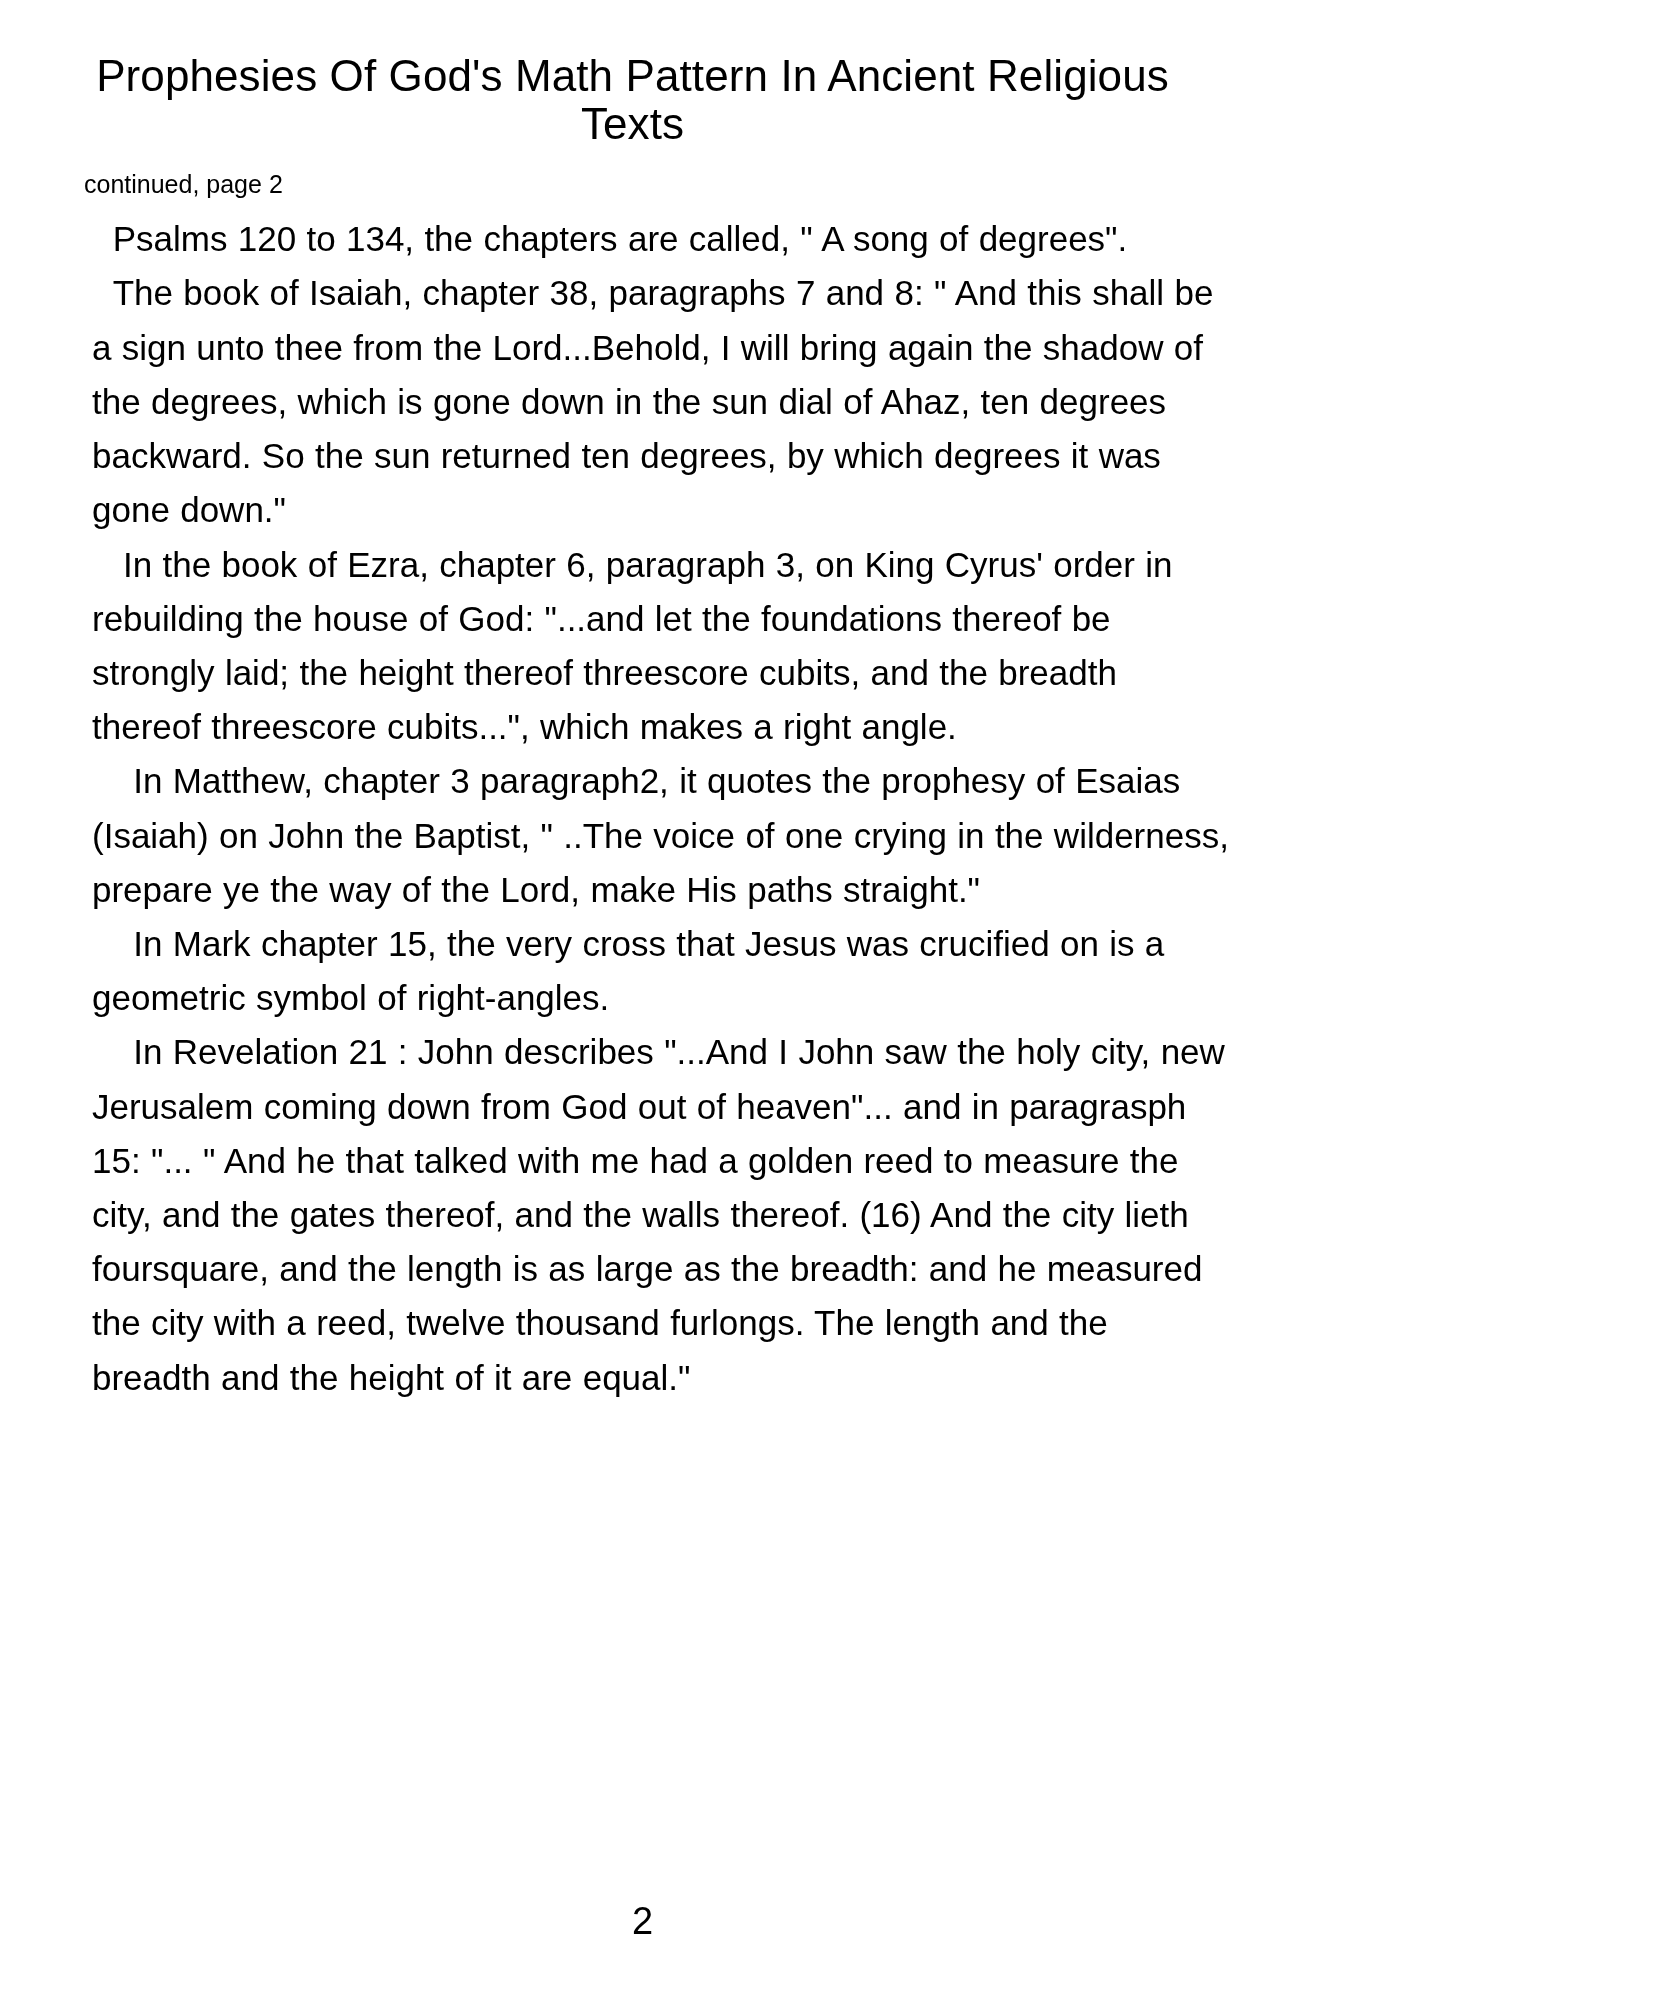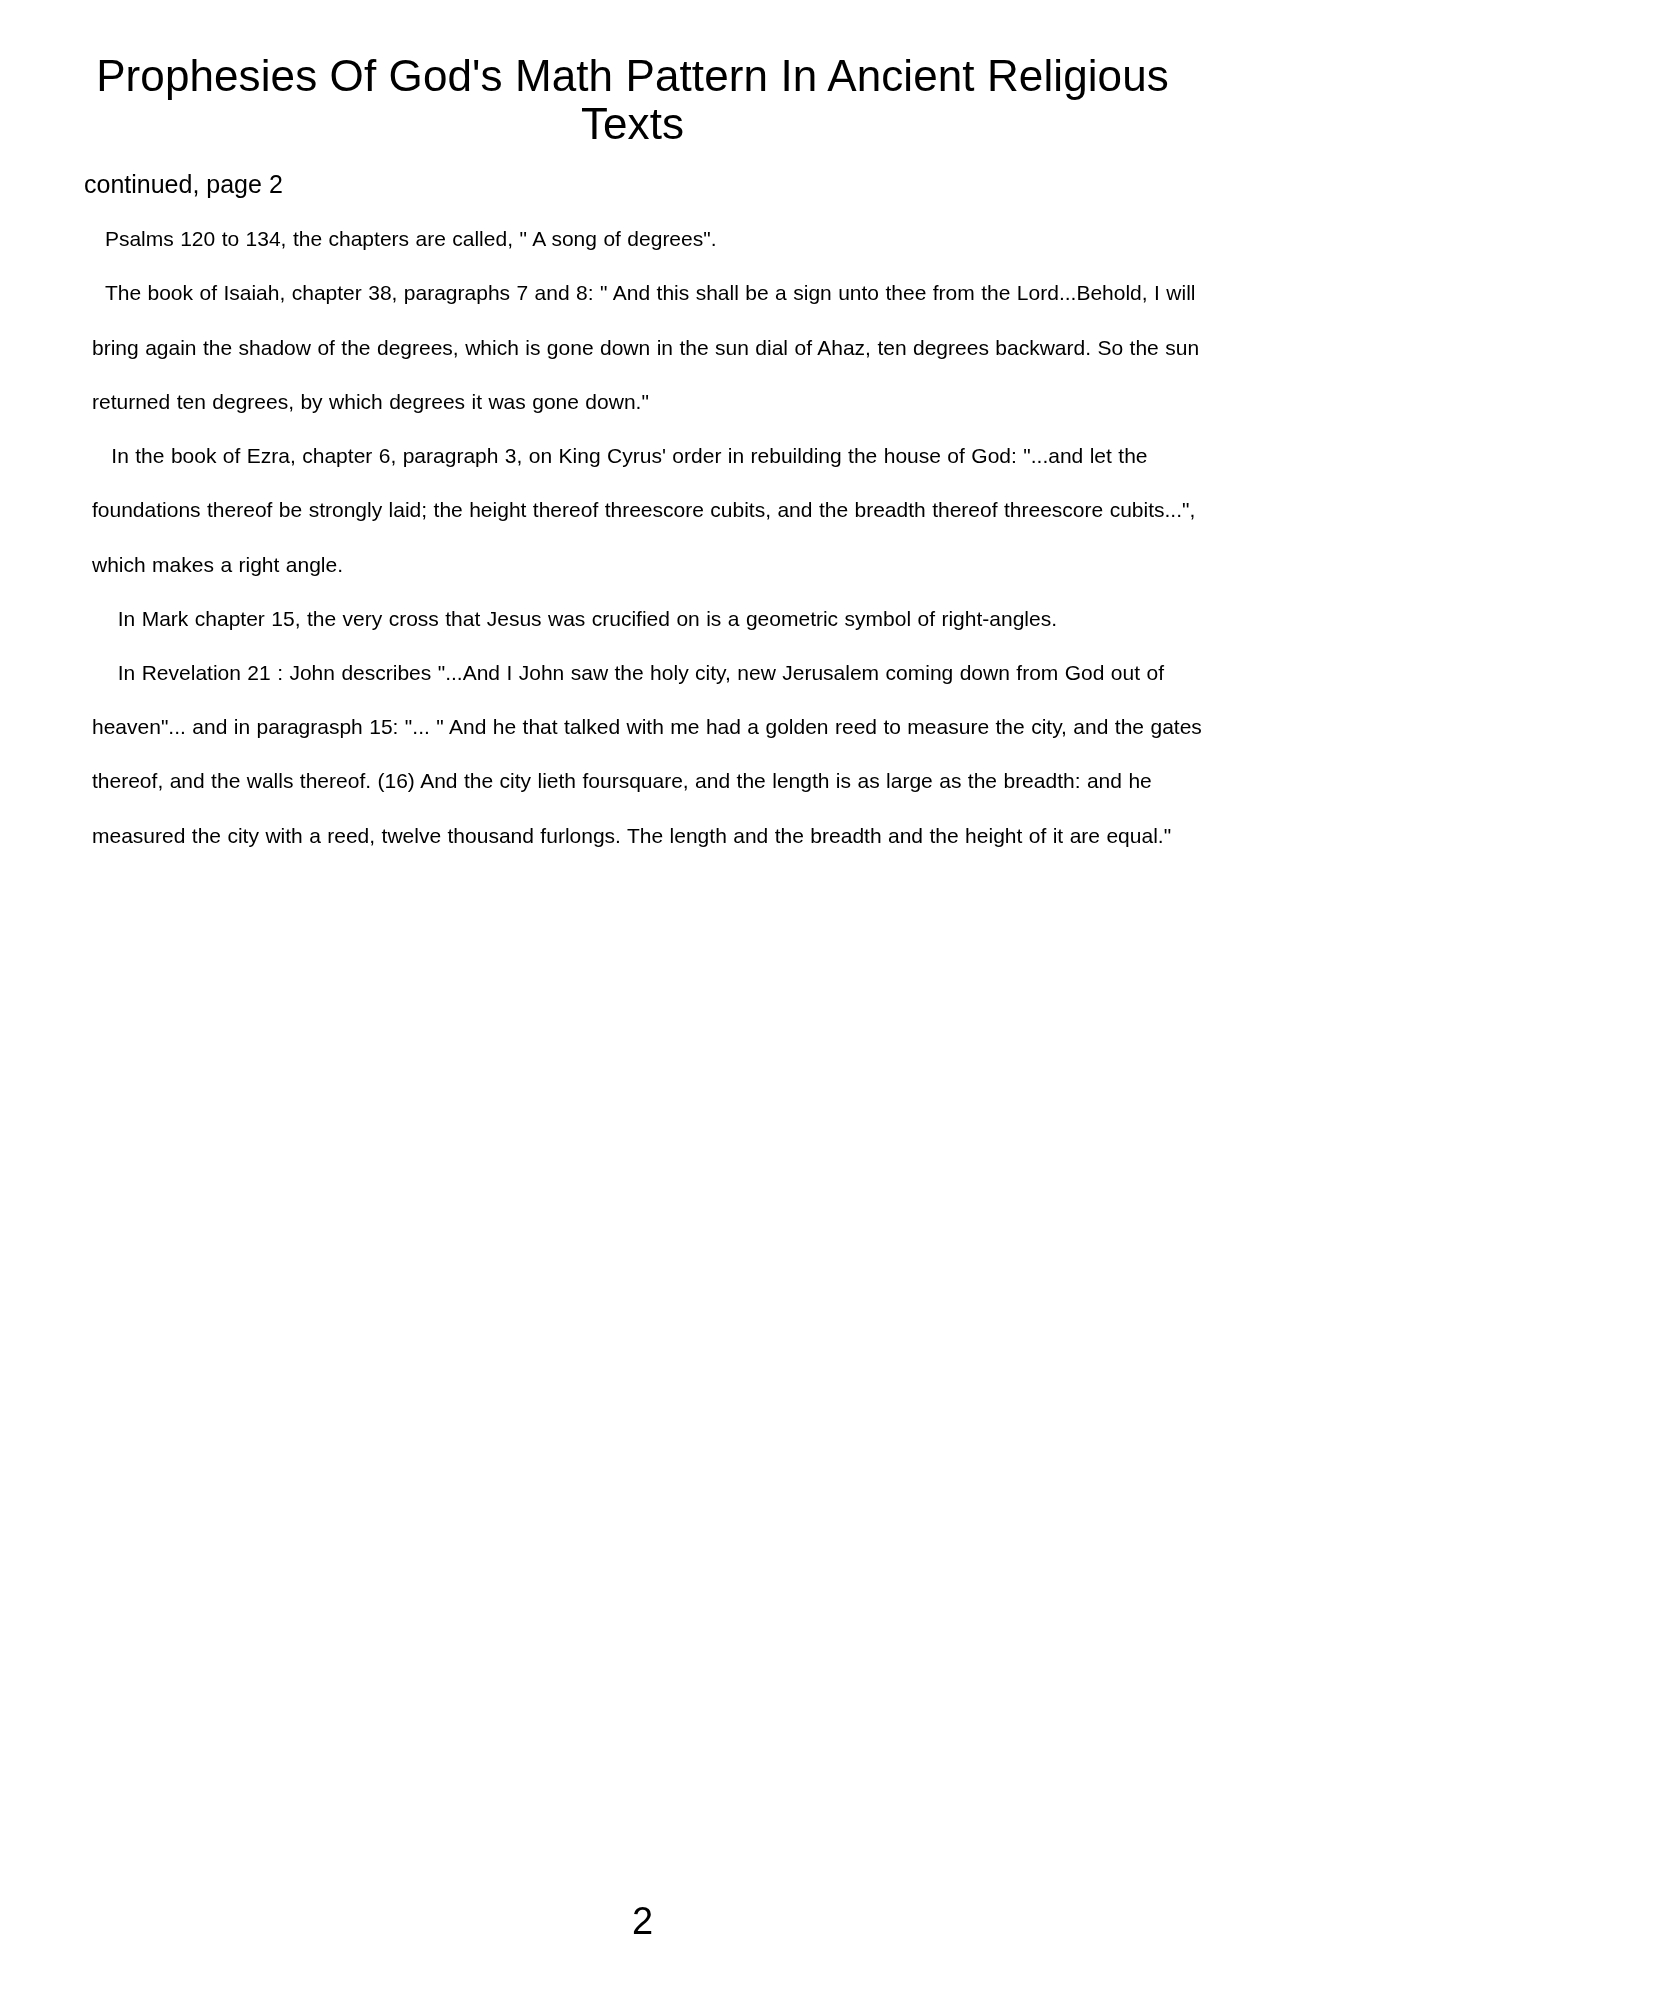--- a/index.html
+++ b/index.html
@@ -43,21 +43,21 @@
     padding-top: 22px;
     padding-left: 84px;
     color: #000000;
   }
   .body-text {
     margin: 0;
     padding: 14px 110px 0 92px;
   }
   .para {
     margin: 0 0 0 0;
-    font-size: 21px;
+    font-size: 35px;
     line-height: 54.2px;
     text-align: left;
     text-indent: 0;
     color: #000000;
     word-spacing: 0.6px;
     white-space: pre-wrap;
   }
   .page-number {
     position: absolute;
     left: 0;
@@ -76,19 +76,20 @@
 <div class="page">
 
   <h1 class="title">Prophesies Of God's Math Pattern In Ancient Religious Texts</h1>
 
   <div class="subtitle">continued, page 2</div>
 
   <div class="body-text">
     <p class="para">  Psalms 120 to 134, the chapters are called, " A song of degrees".</p>
     <p class="para">  The book of Isaiah, chapter 38, paragraphs 7 and 8: " And this shall be a sign unto thee from the Lord...Behold, I will bring again the shadow of the degrees, which is gone down in the sun dial of Ahaz, ten degrees backward. So the sun returned ten degrees, by which degrees it was gone down."</p>
     <p class="para">   In the book of Ezra, chapter 6, paragraph 3, on King Cyrus' order in rebuilding the house of God: "...and let the foundations thereof be strongly laid; the height thereof threescore cubits, and the breadth thereof threescore cubits...", which makes a right angle.</p>
+    <p class="para">    In Matthew, chapter 3 paragraph2, it quotes the prophesy of Esaias (Isaiah) on John the Baptist, " ..The voice of one crying in the wilderness, prepare ye the way of the Lord, make His paths straight."</p>
     <p class="para">    In Mark chapter 15, the very cross that Jesus was crucified on is a geometric symbol of right-angles.</p>
     <p class="para">    In Revelation 21 : John describes "...And I John saw the holy city, new Jerusalem coming down from God out of heaven"... and in paragrasph 15: "... " And he that talked with me had a golden reed to measure the city, and the gates thereof, and the walls thereof. (16) And the city lieth foursquare, and the length is as large as the breadth: and he measured the city with a reed, twelve thousand furlongs. The length and the breadth and the height of it are equal."</p>
   </div>
 
   <div class="page-number">2</div>
 
 </div>
 
 </body></html>

